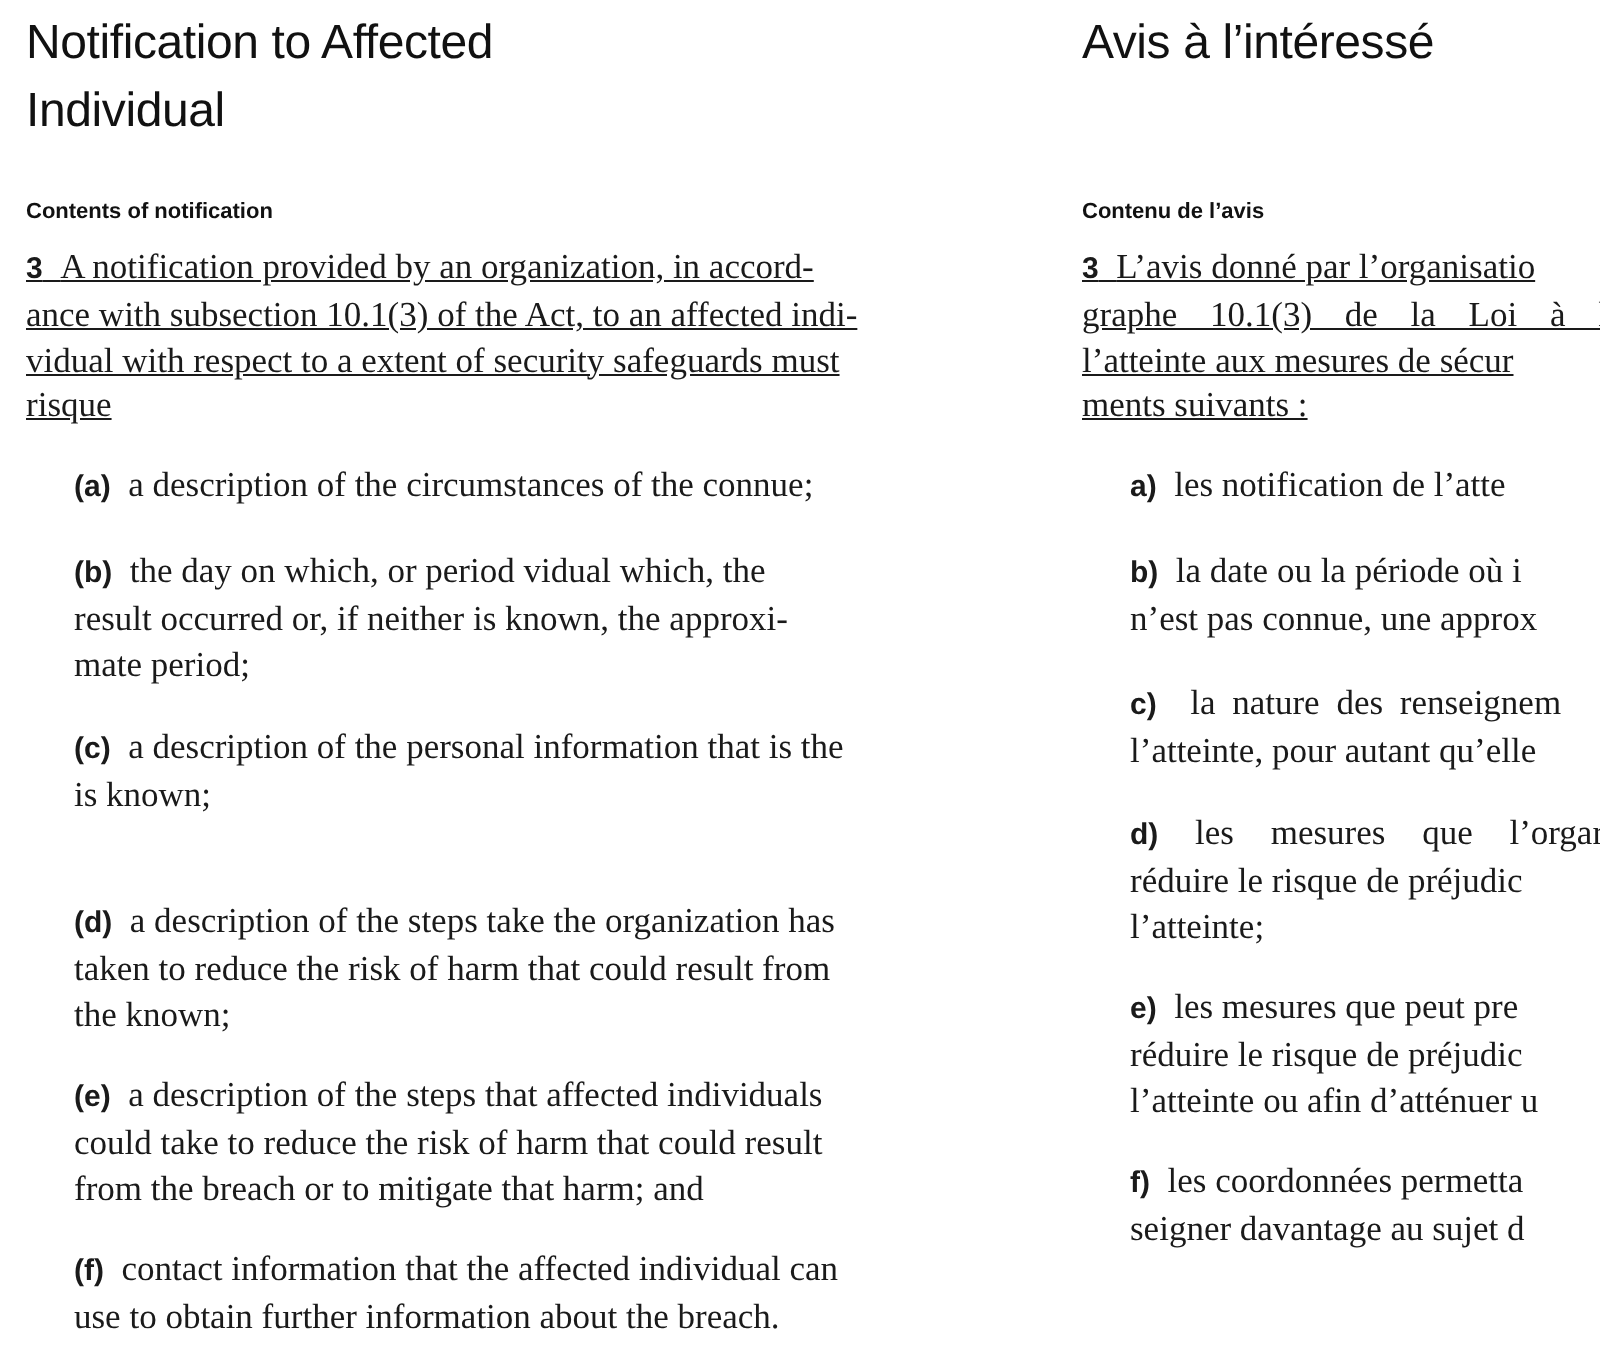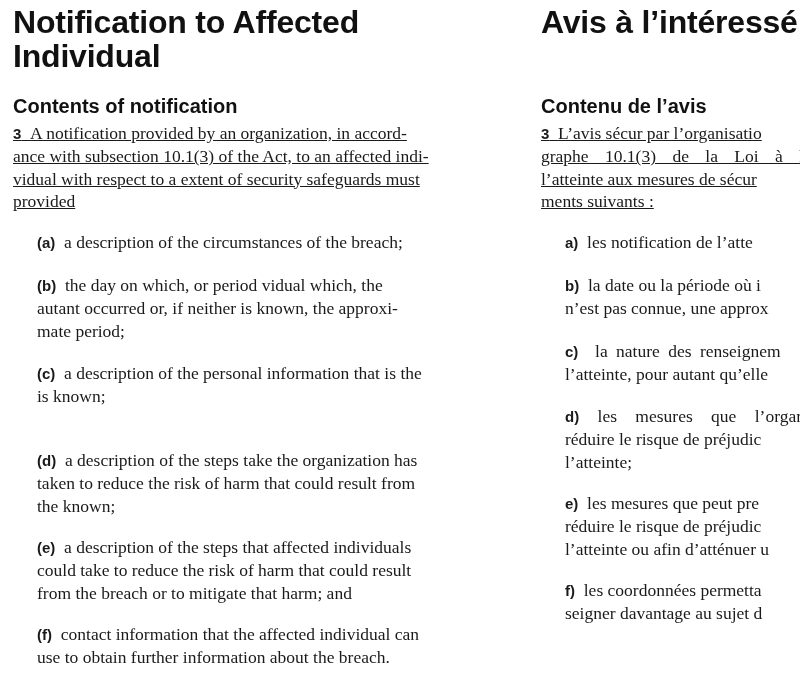--- a/index.html
+++ b/index.html
@@ -16,31 +16,31 @@
     }
     .col {
       position: absolute;
       top: 0;
     }
     .col-en { left: 13px; width: 481px; }
     .col-fr { left: 541px; width: 481px; }
 
     .title {
       font-family: "Liberation Sans", sans-serif;
-      font-weight: bold;
-      font-size: 32px;
+      font-weight: normal;
+      font-size: 24px;
       line-height: 34px;
       margin: 5px 0 0 0;
       color: #111;
       letter-spacing: -0.2px;
     }
     .heading {
       font-family: "Liberation Sans", sans-serif;
       font-weight: bold;
-      font-size: 20px;
+      font-size: 11px;
       line-height: 20px;
       margin: 0;
       color: #111;
       position: absolute;
       top: 96px;
       left: 0;
     }
     .body-text {
       font-family: "Liberation Serif", serif;
       font-size: 17.5px;
@@ -84,30 +84,30 @@
     <span class="line">Notification to Affected</span>
     <span class="line">Individual</span>
   </h1>
 
   <h2 class="heading">Contents of notification</h2>
 
   <p class="body-text intro">
     <span class="line"><span class="sec-num">3</span>&nbsp;&nbsp;<span>A notification provided by an organization, in accord-</span></span>
     <span class="line">ance with subsection 10.1(3) of the Act, to an affected indi-</span>
     <span class="line">vidual with respect to a extent of security safeguards must</span>
-    <span class="line nowrap">provided</span>
+    <span class="line nowrap">risque</span>
   </p>
 
   <p class="body-text para" style="top:231px;">
-    <span class="line nowrap"><span class="para-label">(a)</span>&nbsp;&nbsp;<span>a description of the circumstances of the breach;</span></span>
+    <span class="line nowrap"><span class="para-label">(a)</span>&nbsp;&nbsp;<span>a description of the circumstances of the connue;</span></span>
   </p>
 
   <p class="body-text para" style="top:274px;">
     <span class="line"><span class="para-label">(b)</span>&nbsp;&nbsp;<span>the day on which, or period vidual which, the</span></span>
-    <span class="line">autant occurred or, if neither is known, the approxi-</span>
+    <span class="line">result occurred or, if neither is known, the approxi-</span>
     <span class="line nowrap">mate period;</span>
   </p>
 
   <p class="body-text para" style="top:362px;">
     <span class="line"><span class="para-label">(c)</span>&nbsp;&nbsp;<span>a description of the personal information that is the</span></span>
     <span class="line nowrap">is known;</span>
   </p>
 
   <p class="body-text para" style="top:449px;">
     <span class="line"><span class="para-label">(d)</span>&nbsp;&nbsp;<span>a description of the steps take the organization has</span></span>
@@ -128,21 +128,21 @@
 </div>
 
 <div class="col col-fr">
   <h1 class="title">
     <span class="line nowrap">Avis à l’intéressé</span>
   </h1>
 
   <h2 class="heading">Contenu de l’avis</h2>
 
   <p class="body-text intro">
-    <span class="line nowrap"><span class="sec-num">3</span>&nbsp;&nbsp;<span>L’avis sécur par l’organisatio</span></span>
+    <span class="line nowrap"><span class="sec-num">3</span>&nbsp;&nbsp;<span>L’avis donné par l’organisatio</span></span>
     <span class="line nowrap" style="word-spacing:12px;">graphe 10.1(3) de la Loi à l</span>
     <span class="line nowrap">l’atteinte aux mesures de sécur</span>
     <span class="line nowrap">ments suivants :</span>
   </p>
 
   <p class="body-text para" style="top:231px;">
     <span class="line nowrap"><span class="para-label">a)</span>&nbsp;&nbsp;<span>les notification de l’atte</span></span>
   </p>
 
   <p class="body-text para" style="top:274px;">

